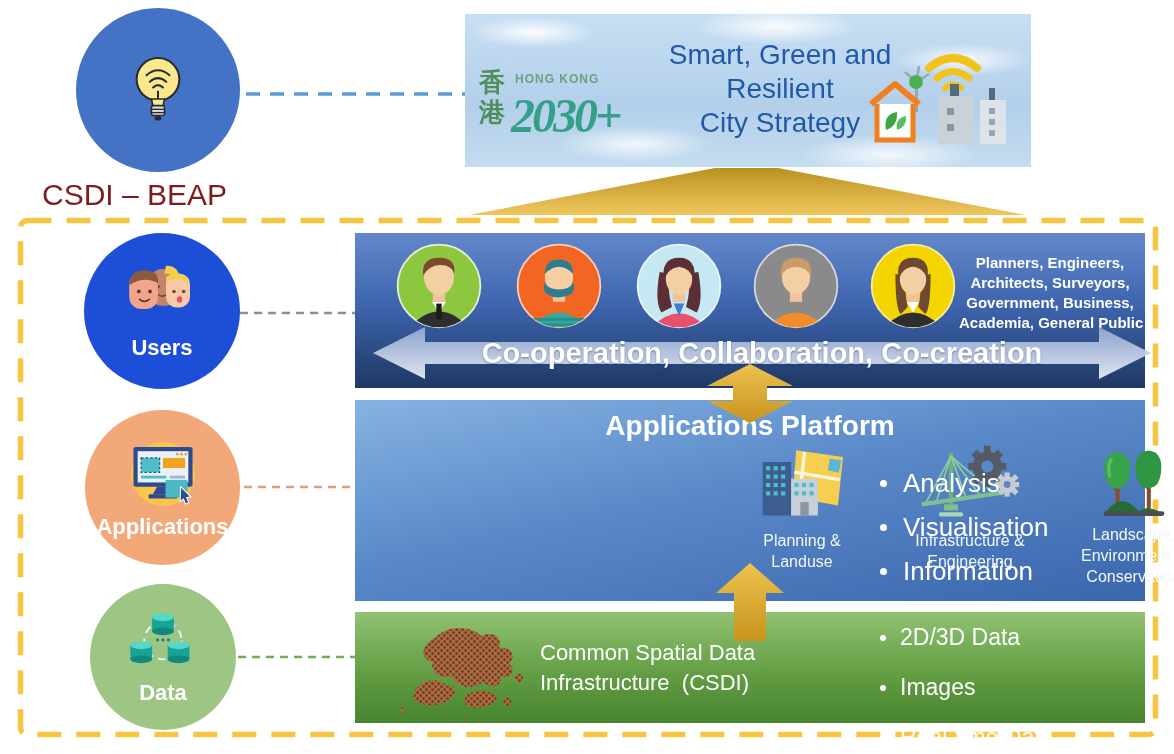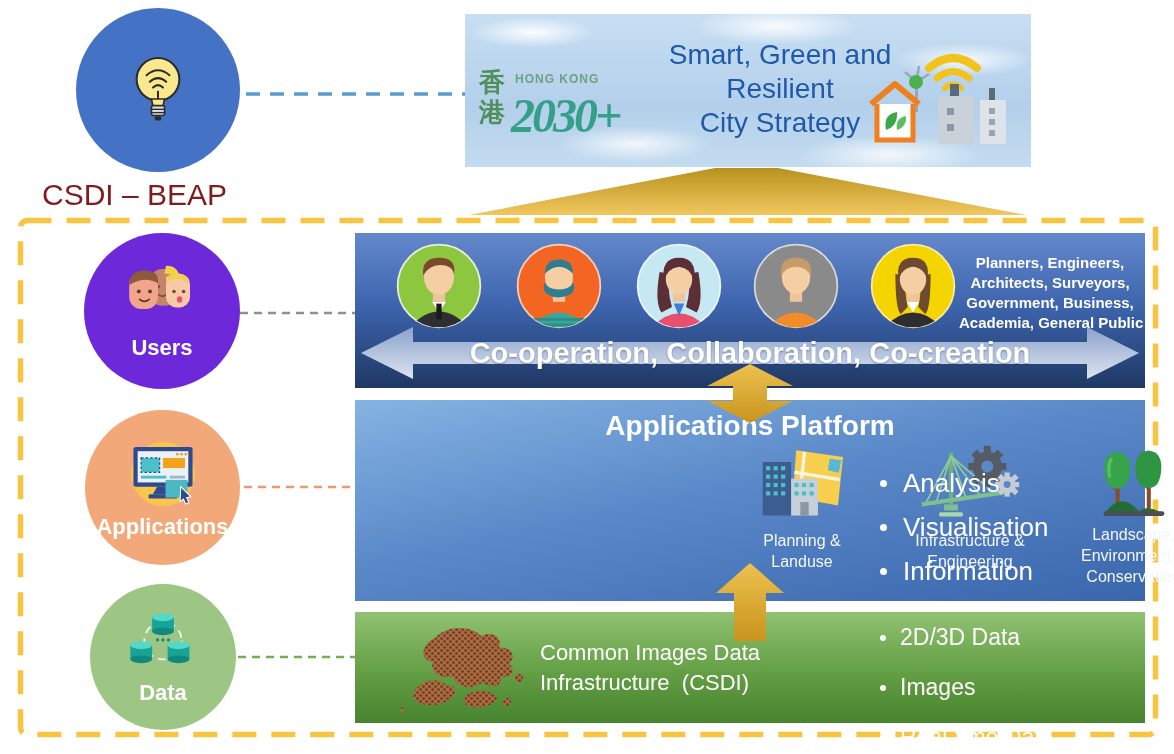--- a/index.html
+++ b/index.html
@@ -32,32 +32,32 @@
   .logo-year{position:absolute;left:38px;top:22px;color:#35A08A;font-size:48px;font-weight:bold;font-style:italic;letter-spacing:-3px;font-family:Liberation Serif, serif;}
   .banner-title{left:150px;top:24px;width:330px;text-align:center;color:#1F5AA8;font-weight:normal;font-size:28px;line-height:34px;}
   .city-icon{left:388px;top:20px;}
 
   
   .csdi-label{left:42px;top:178px;color:#7f1d1d;font-weight:normal;font-size:30px;letter-spacing:0px;}
 
   
   .layer-circle{border-radius:50%;display:flex;flex-direction:column;align-items:center;justify-content:center;}
   .layer-circle .lc-label{color:#fff;font-weight:bold;font-size:22px;margin-top:2px;}
-  .c-users{left:84px;top:233px;width:156px;height:156px;background:#6d28d9;}
+  .c-users{left:84px;top:233px;width:156px;height:156px;background:#1d4ed8;}
   .c-apps{left:85px;top:410px;width:155px;height:155px;background:#F2A878;}
   .c-data{left:90px;top:584px;width:146px;height:146px;background:#9DC584;}
 
   
   .users-band{left:355px;top:233px;width:790px;height:155px;
     background:linear-gradient(180deg,#6488CC 0%,#3C63AC 48%,#1F3864 100%);}
   .avatar{position:absolute;top:9px;width:88px;height:88px;}
   .stakeholders{position:absolute;left:604px;top:20px;width:182px;text-align:center;
     color:#fff;font-weight:bold;font-size:15px;line-height:20px;}
   .stakeholders div{white-space:nowrap;}
-  .h-arrow-wrap{position:absolute;left:4px;top:90px;width:782px;height:60px;}
+  .h-arrow-wrap{position:absolute;left:16px;top:90px;width:782px;height:60px;}
   .h-arrow-text{position:absolute;left:0;top:0;width:782px;height:60px;display:flex;align-items:center;justify-content:center;
     color:#fff;font-weight:bold;font-size:29px;text-shadow:0 1px 2px rgba(20,40,80,.45);}
 
   
   .apps-box{left:355px;top:400px;width:790px;height:201px;
     background:linear-gradient(168deg,#85B3E2 0%,#5A89C9 45%,#3A66AC 100%);}
   .apps-title{position:absolute;left:0;top:10px;width:790px;text-align:center;color:#fff;font-weight:bold;font-size:28px;}
   .domain{position:absolute;top:44px;display:flex;flex-direction:column;align-items:center;}
   .domain .cap{color:#F2F7FC;font-size:16px;line-height:21px;text-align:center;margin-top:4px;}
   .d1{left:382px;width:130px;} .d2{left:540px;width:150px;} .d3{left:706px;width:145px;}
@@ -449,21 +449,21 @@
           <circle cx="4.6" cy="4.6" r="1.4" fill="#6F3A1E"></circle>
         </pattern>
       </defs>
       <path d="M34,22 C46,8 72,10 80,20 C92,14 102,22 98,32 C110,30 116,40 108,48 C116,54 110,64 100,60 C102,70 90,74 82,66 C70,76 54,70 52,60 C40,64 28,56 32,46 C18,44 20,28 34,22 Z" fill="url(#hexdots)"></path>
       <path d="M14,74 C22,62 40,62 46,70 C54,68 58,78 48,84 C36,92 18,90 12,82 Z" fill="url(#hexdots)"></path>
       <path d="M64,80 C74,72 92,74 96,82 C92,92 72,94 64,88 Z" fill="url(#hexdots)"></path>
       <circle cx="106" cy="86" r="4" fill="url(#hexdots)"></circle>
       <circle cx="56,," cy="94" r="3" fill="url(#hexdots)"></circle>
       <circle cx="118" cy="62" r="4" fill="url(#hexdots)"></circle>
     </svg>
-    <div class="csdi-text"><span>Common Images Data</span>
+    <div class="csdi-text"><span>Common Spatial Data</span>
 <span>Infrastructure  (CSDI)</span></div>
     <div class="bullets types-list">
       <div class="bullet-row">
           <span class="dot"></span>
           <span>2D/3D Data</span>
         </div>
       <div class="bullet-row">
           <span class="dot"></span>
           <span>Images</span>
         </div>

